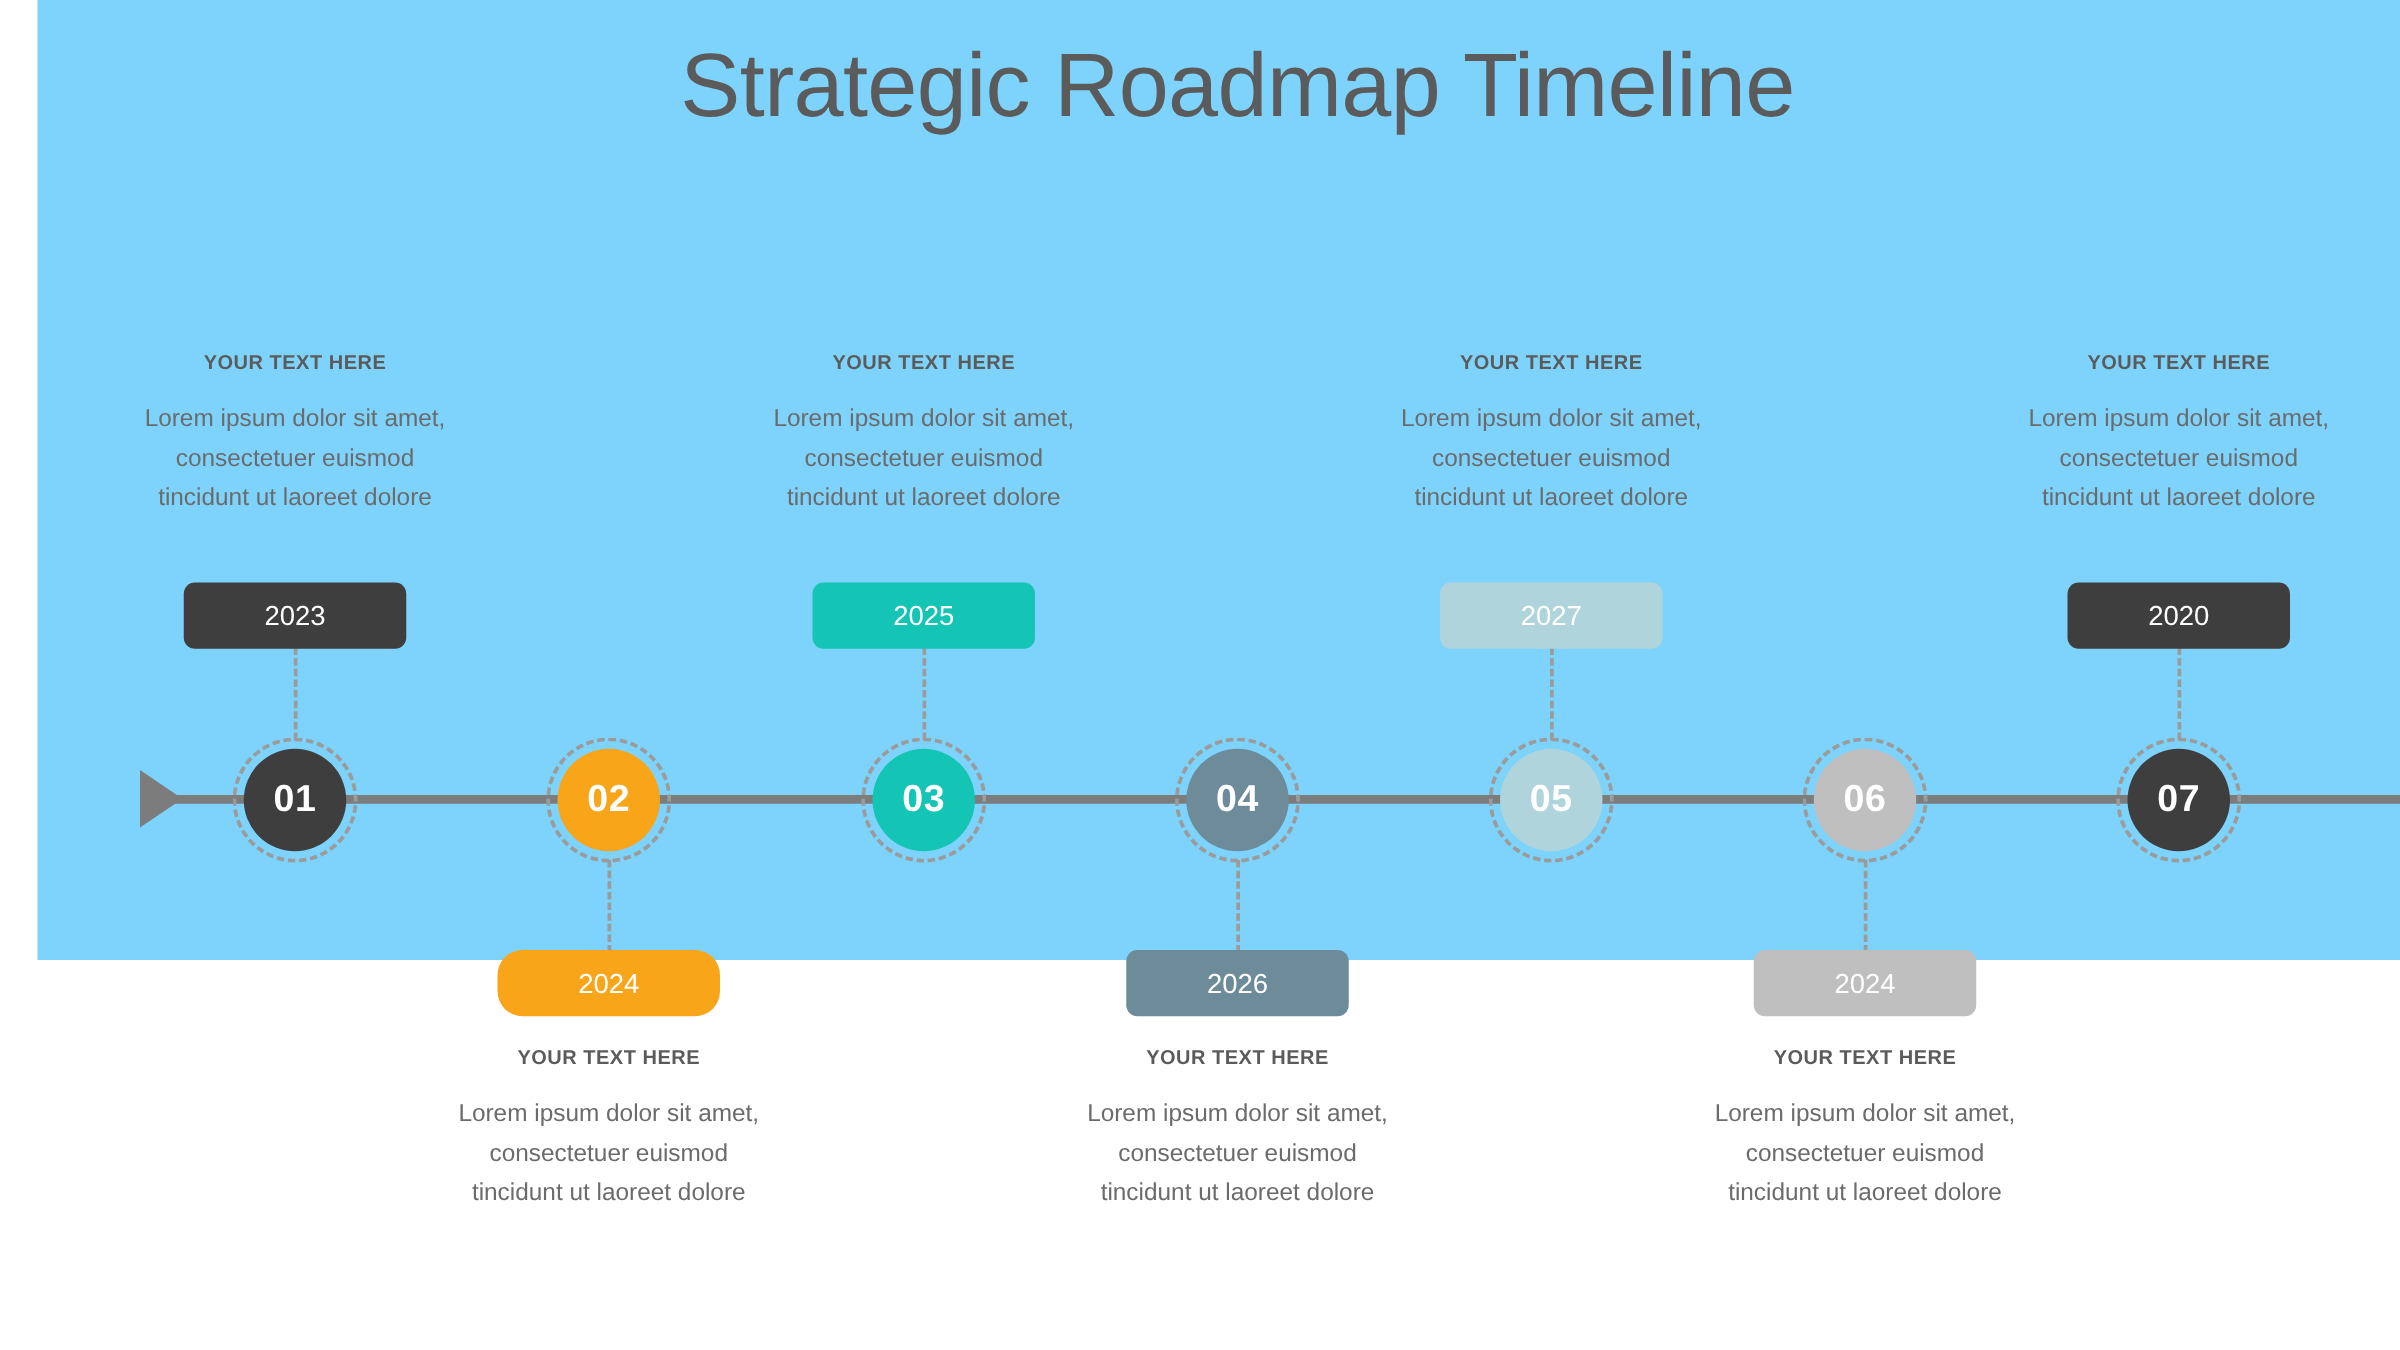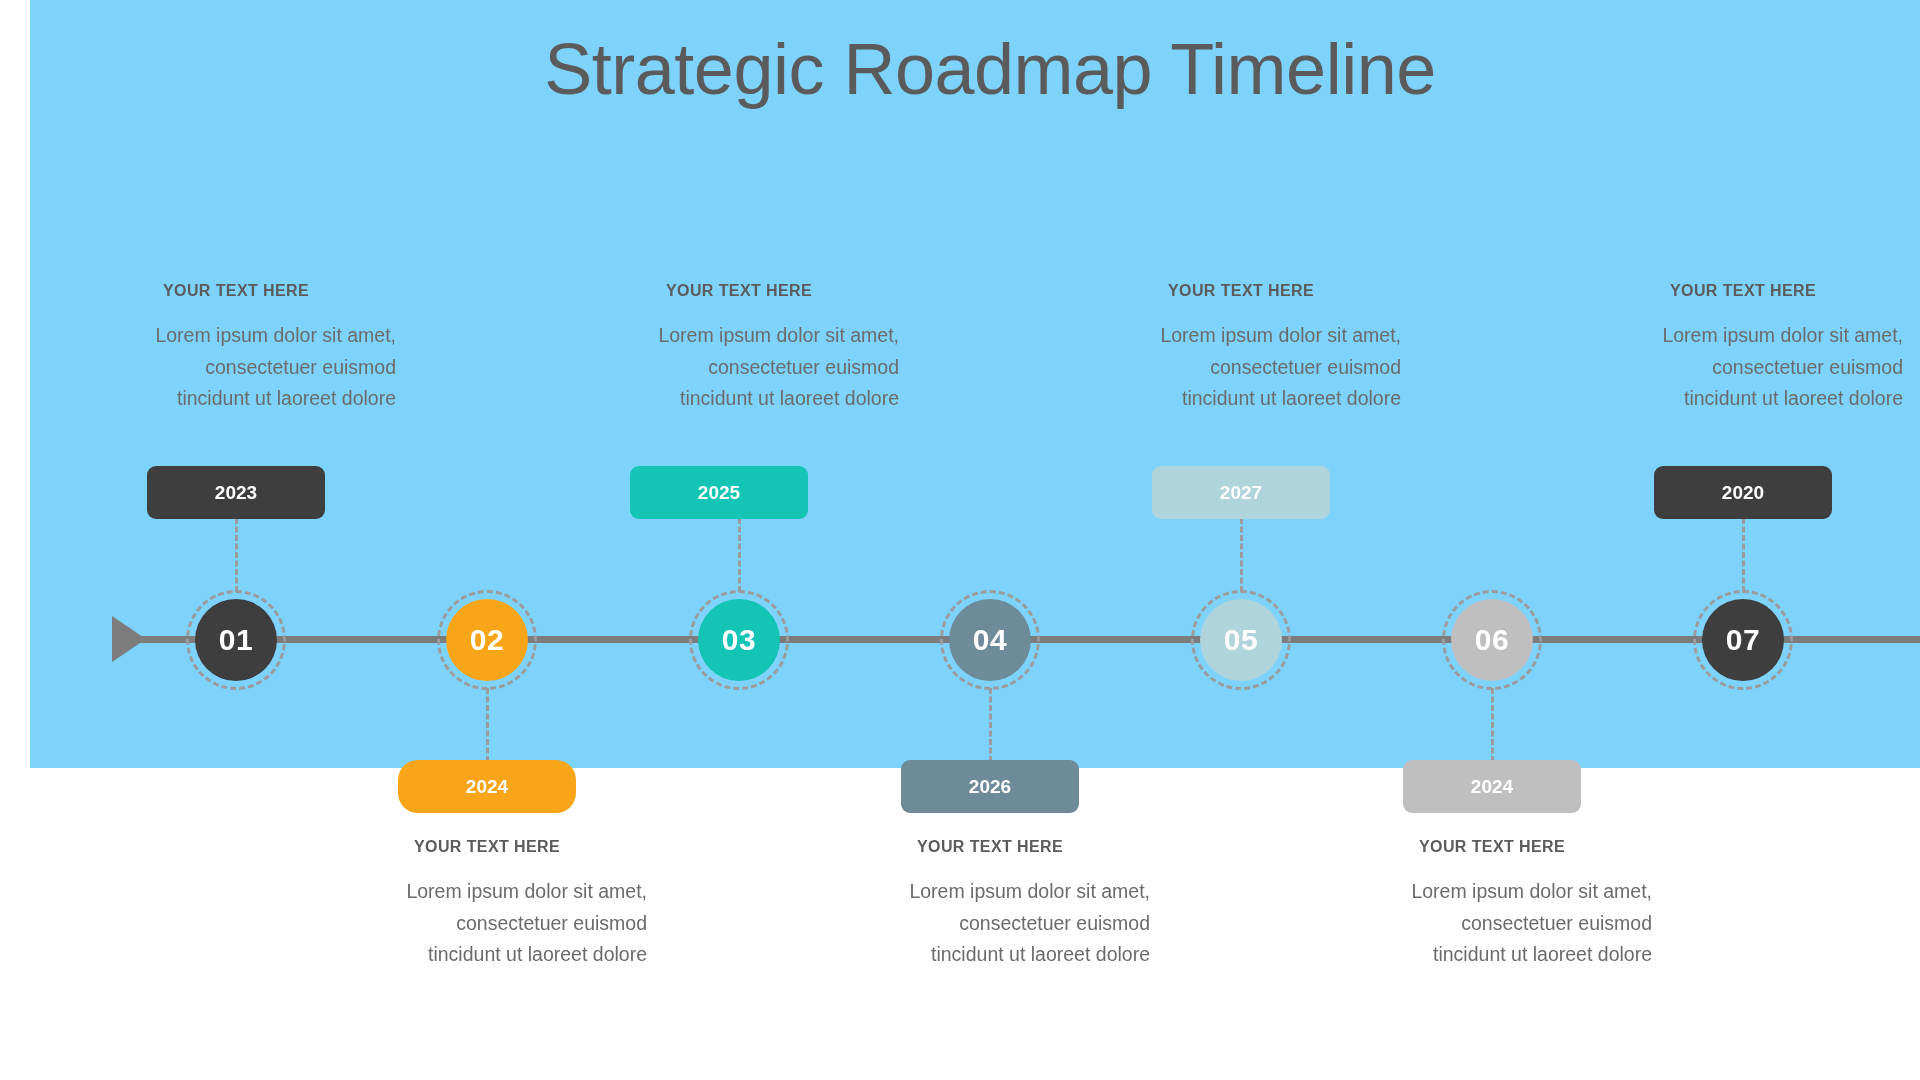--- a/index.html
+++ b/index.html
@@ -107,22 +107,22 @@
   .year-badge {
     position: absolute;
     width: 178px;
     height: 53px;
     margin-left: -89px;
     border-radius: 9px;
     display: flex;
     align-items: center;
     justify-content: center;
     color: #ffffff;
-    font-size: 19px;
-    font-weight: bold;
+    font-size: 22px;
+    font-weight: normal;
   }
   .year-badge.up   { top: 466px; }
   .year-badge.down { top: 760px; }
 
   
   .txt-block {
     position: absolute;
     width: 320px;
     margin-left: -160px;
     text-align: center;
@@ -136,21 +136,21 @@
     letter-spacing: 0.4px;
     margin-bottom: 20px;
     white-space: nowrap;
   }
   .txt-body {
     font-size: 19.5px;
     font-weight: 400;
     color: #6b6b6b;
     line-height: 1.62;
   }
-  .txt-body div { white-space: nowrap; text-align: right; }
+  .txt-body div { white-space: nowrap; }
 </style>
 </head>
 <body>
 
 <div id="stage">
 
   <div class="page-title">Strategic Roadmap Timeline</div>
 
 
   <div class="axis-arrow"></div>
@@ -179,21 +179,21 @@
       </div>
       <div class="txt-block down" style="left: 457px;">
         <div class="txt-heading">YOUR TEXT HERE</div>
         <div class="txt-body">
           <div>Lorem ipsum dolor sit amet,</div>
           <div>consectetuer  euismod</div>
           <div>tincidunt ut laoreet dolore</div>
         </div>
       </div>
       <div class="stem up" style="left: 709px;"></div>
-      <div class="year-badge up" style="left: 689px; background: rgb(20, 196, 180);">2025</div>
+      <div class="year-badge up" style="left: 709px; background: rgb(20, 196, 180);">2025</div>
       <div class="node" style="left: 709px;">
         <div class="node-ring"></div>
         <div class="node-disc" style="background: rgb(20, 196, 180);">03</div>
       </div>
       <div class="txt-block up" style="left: 709px;">
         <div class="txt-heading">YOUR TEXT HERE</div>
         <div class="txt-body">
           <div>Lorem ipsum dolor sit amet,</div>
           <div>consectetuer  euismod</div>
           <div>tincidunt ut laoreet dolore</div>

